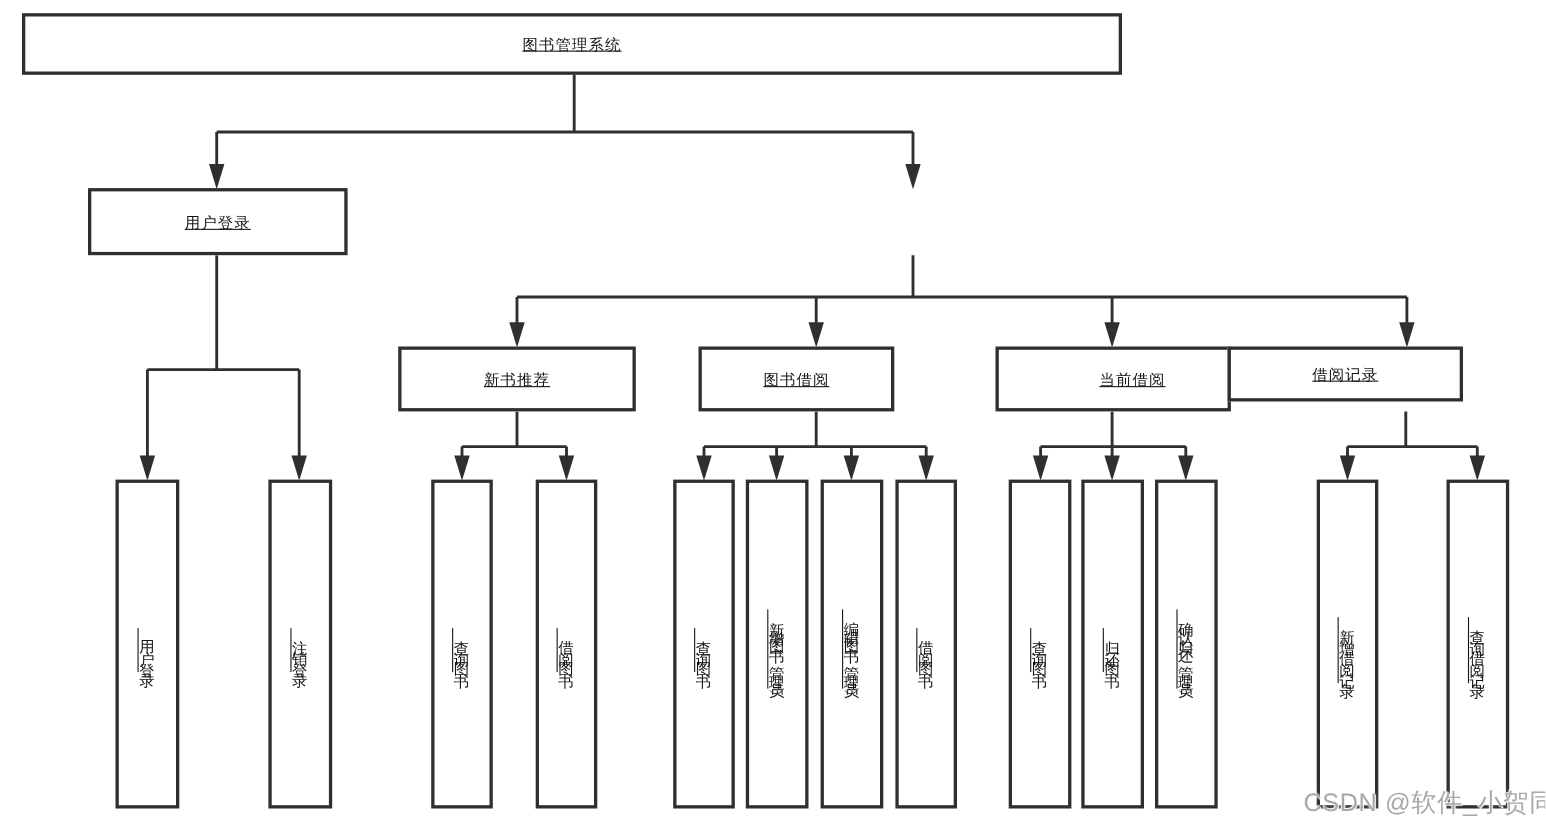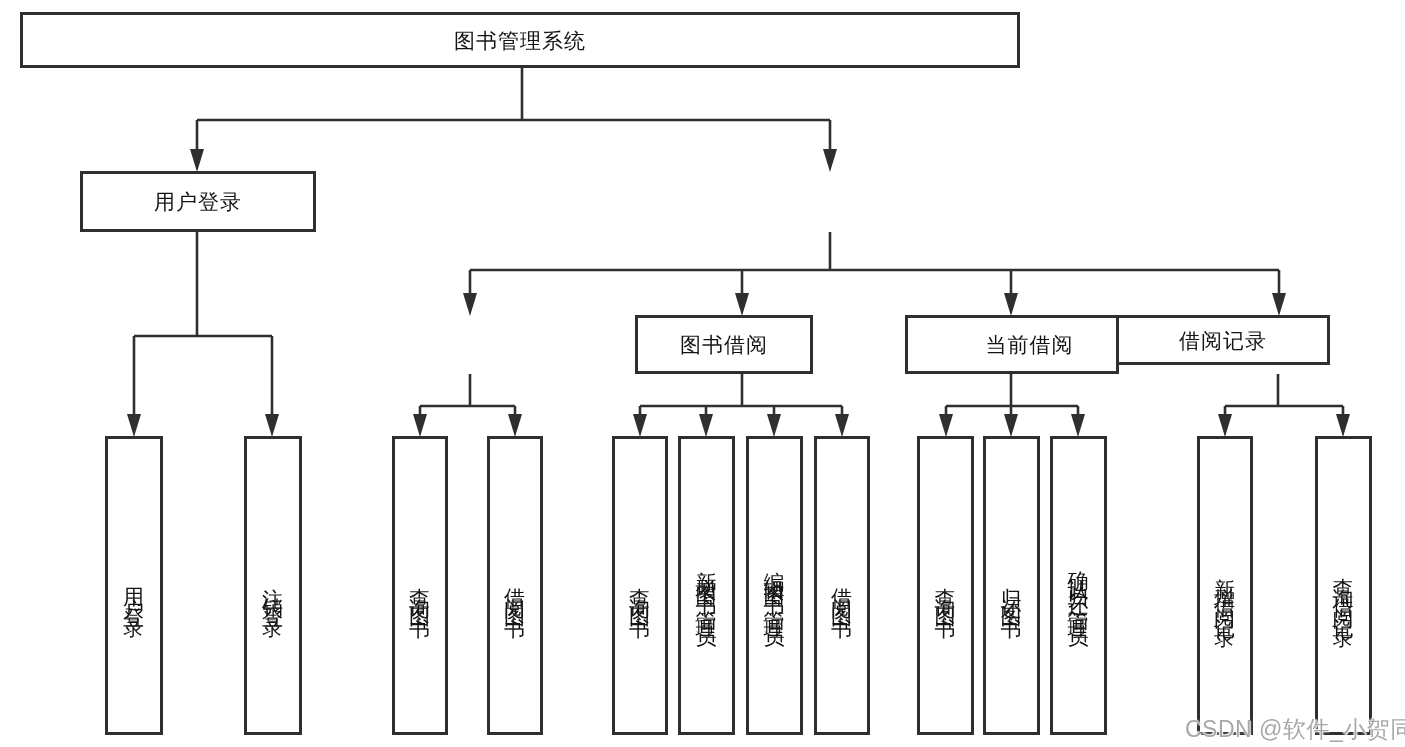--- a/index.html
+++ b/index.html
@@ -19,24 +19,25 @@
   }
   .box {
     position: absolute;
     box-sizing: border-box;
     border: 3px solid #2f2f2f;
     background: #ffffff;
     display: flex;
     align-items: center;
     justify-content: center;
     color: #141414;
-    font-size: 21px;
+    font-size: 14px;
     letter-spacing: 1px;
     line-height: 1;
     white-space: nowrap;
+    text-decoration: underline;
   }
   .leaf { top: 436px; height: 299px; }
   .leaf .vtext {
     writing-mode: vertical-rl;
     text-orientation: mixed;
     letter-spacing: 10px;
     line-height: 1;
     margin-bottom: -10px; 
   }
   .leaf.dense .vtext { letter-spacing: 8px; margin-bottom: -8px; }
@@ -102,20 +103,23 @@
   </svg>
 
   <div class="box" style="left:20px; top:12px; width:1000px; height:56px;">
     <span>图书管理系统</span>
   </div>
 
   <div class="box" style="left:80px; top:171px; width:236px; height:61px;">
     <span>用户登录</span>
   </div>
 
+  <div class="box" style="left:362px; top:315px; width:216px; height:59px;">
+    <span>新书推荐</span>
+  </div>
   <div class="box" style="left:635px; top:315px; width:178px; height:59px;">
     <span>图书借阅</span>
   </div>
   <div class="box" style="left:905px; top:315px; width:214px; height:59px;padding-left:35px;">
     <span>当前借阅</span>
   </div>
   <div class="box" style="left:1116px; top:315px; width:214px; height:50px;">
     <span>借阅记录</span>
   </div>
 

